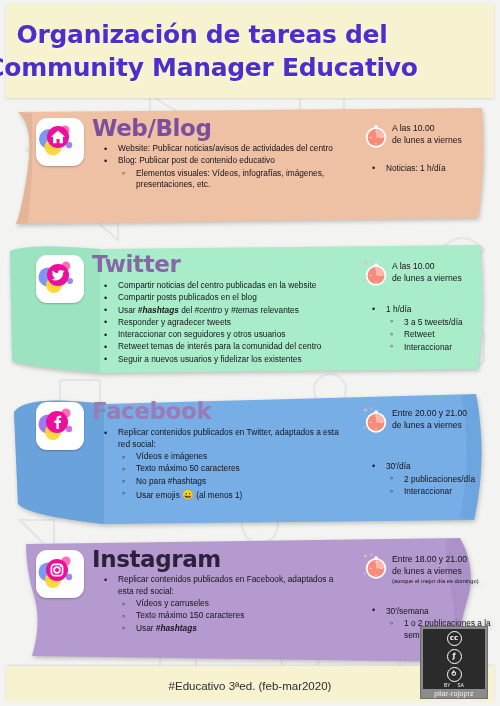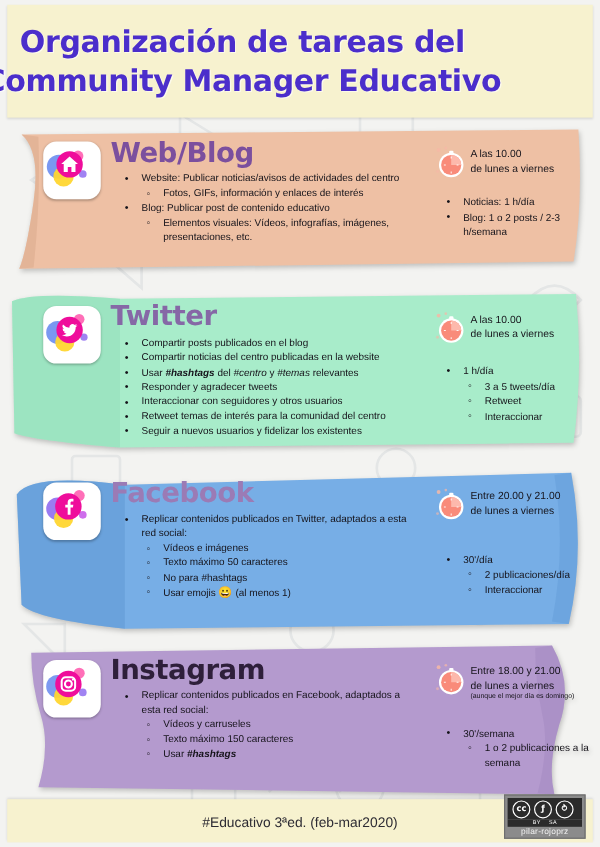--- a/index.html
+++ b/index.html
@@ -233,25 +233,26 @@
     width: 66px;
     z-index: 14;
     background: #8b8b8b;
     border: 1px solid #6f6f6f;
     padding: 2px 0 0 0;
     text-align: center;
   }
   #cc-marks {
     display: flex;
     align-items: center;
-    justify-content: flex-start;
+    justify-content: flex-end;
     gap: 3px;
     background: #2b2b2b;
     padding: 2px 4px 1px 4px;
     margin: 0 2px;
+    flex-direction: column;
   }
   .cc-circ {
     width: 13px;
     height: 13px;
     border-radius: 50%;
     border: 1.4px solid #ffffff;
     color: #ffffff;
     font-family: "DejaVu Sans", sans-serif;
     font-size: 7px;
     font-weight: bold;
@@ -345,21 +346,20 @@
           <circle cx="33" cy="27" r="3.2" fill="#8f6df0" opacity="0.85"></circle>
           <circle cx="22" cy="19" r="11" fill="#ef0d9b"></circle>
           <path d="M22 12.5 l7 6.2 h-2.1 v6.6 h-3.4 v-4.2 h-3 v4.2 h-3.4 v-6.6 H15 z" fill="#ffffff"></path>
         </svg>
       </div>
       <div class="sec-title">Web/Blog</div>
 
       <div class="body-col">
         <ul>
           <li class="lvl1">Website: Publicar noticias/avisos de actividades del centro</li>
-          <li class="lvl2">Fotos, GIFs, información y enlaces de interés</li>
           <li class="lvl1">Blog: Publicar post de contenido educativo</li>
           <li class="lvl2">Elementos visuales: Vídeos, infografías, imágenes, presentaciones, etc.</li>
         </ul>
       </div>
 
       <div class="sched-col">
         <div class="sched-head">
           <span class="stopwatch">
             <svg viewBox="0 0 30 30" aria-hidden="true">
               <circle cx="3.5" cy="4" r="1.6" fill="#f6b8a6" opacity="0.85"></circle>
@@ -372,21 +372,20 @@
                 <path d="M14 9.4 v1.6 M14 22 v1.6 M7.9 16.5 h1.6 M18.5 16.5 h1.6"></path>
               </g>
               <rect x="12.3" y="4.6" width="3.6" height="2.6" rx="1" fill="#ffffff"></rect>
             </svg>
           </span>
           <span>A las 10.00</span><br>
           <span>de lunes a viernes</span>
         </div>
         <ul class="sched-list">
           <li class="lvl1">Noticias: 1 h/día</li>
-          <li class="lvl1">Blog: 1 o 2 posts / 2-3 h/semana</li>
         </ul>
       </div>
     </div>
   </div>
 
   <div class="banner" id="banner-twitter">
     <svg viewBox="0 0 484 140" preserveAspectRatio="none" aria-hidden="true">
       <path d="M2,14 Q20,6 92,12 L472,8 Q478,70 470,132 L92,136 Q20,130 4,124 Z" fill="#a8ecca"></path>
       <path d="M2,14 Q20,6 92,12 L92,136 Q20,130 4,124 Z" fill="#8fdcb6" opacity="0.45"></path>
     </svg>
@@ -398,22 +397,22 @@
           <circle cx="30" cy="11" r="4.4" fill="#ff5fb0" opacity="0.9"></circle>
           <circle cx="34" cy="26" r="3" fill="#8f6df0" opacity="0.85"></circle>
           <circle cx="22" cy="20" r="11" fill="#ef0d9b"></circle>
           <path d="M28.5 16.1 a5 5 0 0 1-1.7 0.5 a2.6 2.6 0 0 0 1.2-1.5 a5.2 5.2 0 0 1-1.7 0.7 a2.6 2.6 0 0 0-4.5 1.8 c0 0.2 0 0.4 0.1 0.6 a7.5 7.5 0 0 1-5.4-2.7 a2.6 2.6 0 0 0 0.8 3.5 a2.5 2.5 0 0 1-1.2-0.3 a2.6 2.6 0 0 0 2.1 2.6 a2.6 2.6 0 0 1-1.2 0 a2.6 2.6 0 0 0 2.4 1.8 a5.3 5.3 0 0 1-3.8 1.1 a7.4 7.4 0 0 0 4 1.2 c4.9 0 7.5-4 7.5-7.5 v-0.3 a5.3 5.3 0 0 0 1.3-1.4 z" fill="#ffffff"></path>
         </svg>
       </div>
       <div class="sec-title">Twitter</div>
 
       <div class="body-col">
         <ul>
+          <li class="lvl1">Compartir noticias del centro publicadas en la website</li>
           <li class="lvl1">Compartir posts publicados en el blog</li>
-          <li class="lvl1">Compartir noticias del centro publicadas en la website</li>
           <li class="lvl1">Usar <span class="hash">#hashtags</span> del <span class="topic">#centro</span> y <span class="topic">#temas</span> relevantes</li>
           <li class="lvl1">Responder y agradecer tweets</li>
           <li class="lvl1">Interaccionar con seguidores y otros usuarios</li>
           <li class="lvl1">Retweet temas de interés para la comunidad del centro</li>
           <li class="lvl1">Seguir a nuevos usuarios y fidelizar los existentes</li>
         </ul>
       </div>
 
       <div class="sched-col">
         <div class="sched-head">

